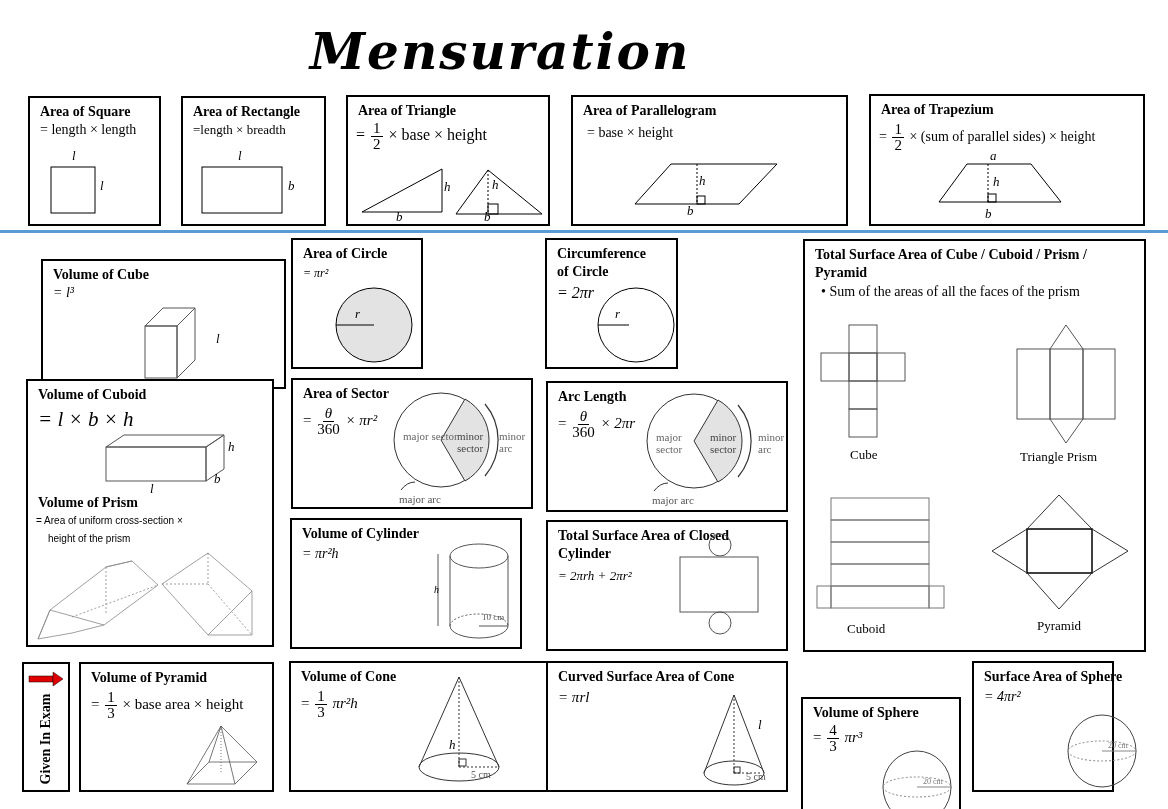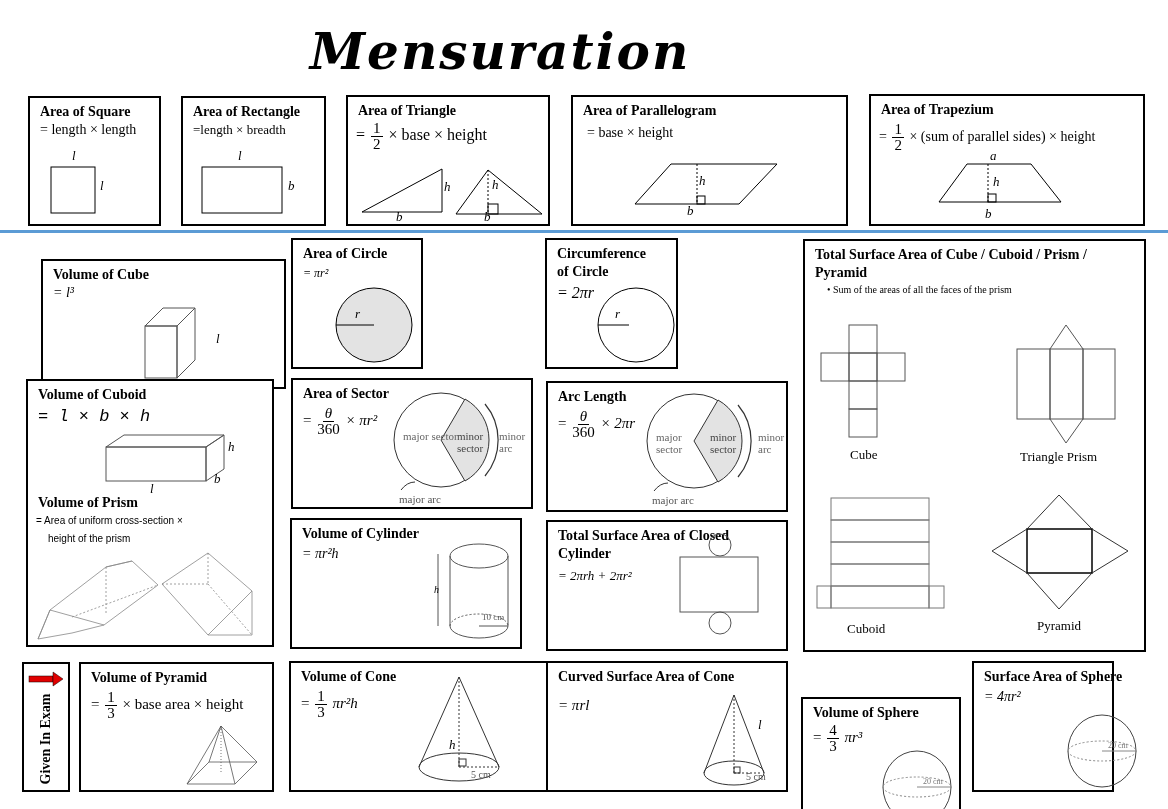--- a/index.html
+++ b/index.html
@@ -130,21 +130,21 @@
   <svg style="left:50px;top:47px;" width="80" height="78">
     <ellipse cx="39" cy="38" rx="38" ry="37" fill="#fff" stroke="#000"></ellipse>
     <line x1="1" y1="38" x2="32" y2="38" stroke="#000"></line>
   </svg>
   <div class="lbl it" style="left:68px;top:66px;">r</div>
 </div>
 
 <div class="box" style="left:803px;top:239px;width:343px;height:413px;">
   <div class="h">Total Surface Area of Cube / Cuboid / Prism /</div>
   <div class="h" style="top:24px;">Pyramid</div>
-  <div class="f" style="left:22px;top:43px;font-size:10px;">• <span>Sum of the areas of all the faces of the prism</span></div>
+  <div class="f" style="left:16px;top:43px;font-size:14px;">• <span>Sum of the areas of all the faces of the prism</span></div>
   <svg style="left:16px;top:82px;" width="90" height="115">
     <g fill="none" stroke="#555">
       <rect x="28" y="2" width="28" height="28"></rect>
         <rect x="0" y="30" width="28" height="28"></rect>
         <rect x="28" y="30" width="28" height="28"></rect>
       <rect x="56" y="30" width="28" height="28"></rect>
         <rect x="28" y="58" width="28" height="28"></rect>
         <rect x="28" y="86" width="28" height="28"></rect>
     </g>
   </svg>
@@ -178,21 +178,21 @@
         <polyline points="101,36 137,58 101,80"></polyline>
       <polyline points="101,80 68,116 36,80"></polyline>
         <polyline points="36,80 1,58 36,36"></polyline>
     </g>
   </svg>
   <div class="lbl" style="left:232px;top:377px;">Pyramid</div>
 </div>
 
 <div class="box" style="left:26px;top:379px;width:248px;height:268px;">
   <div class="h">Volume of Cuboid</div>
-  <div class="f it" style="left:10px;top:26px;font-size:17px;font-family:Liberation Mono, monospace;">= l × b × h</div>
+  <div class="f it" style="left:10px;top:26px;font-size:21px;">= l × b × h</div>
   <svg style="left:76px;top:52px;" width="126" height="50">
     <g fill="none" stroke="#555">
       <polygon points="2,14 20,2 120,2 102,14"></polygon>
         <rect x="2" y="14" width="100" height="34"></rect>
         <polygon points="102,14 120,2 120,36 102,48"></polygon>
     </g>
   </svg>
   <div class="lbl it" style="left:200px;top:58px;">h</div>
   <div class="lbl it" style="left:186px;top:90px;">b</div>
   <div class="lbl it" style="left:122px;top:100px;">l</div>
@@ -344,21 +344,21 @@
       <line x1="42" y1="92" x2="80" y2="92" stroke-dasharray="2,2"></line>
         <rect x="42" y="84" width="7" height="7"></rect>
     </g>
   </svg>
   <div class="lbl it" style="left:158px;top:74px;">h</div>
   <div class="lbl" style="left:180px;top:106px;font-size:10px;color:#555;">5 cm</div>
 </div>
 
 <div class="box" style="left:546px;top:661px;width:242px;height:131px;">
   <div class="h">Curved Surface Area of Cone</div>
-  <div class="f it" style="left:10px;top:26px;font-size:15px;margin-top:8px;">= πrl</div>
+  <div class="f it" style="left:10px;top:26px;font-size:15px;">= πrl</div>
   <svg style="left:154px;top:30px;" width="64" height="98">
     <g fill="none" stroke="#333">
       <line x1="32" y1="2" x2="2" y2="80"></line>
         <line x1="32" y1="2" x2="62" y2="80"></line>
       <ellipse cx="32" cy="80" rx="30" ry="12"></ellipse>
         <line x1="32" y1="2" x2="32" y2="80" stroke-dasharray="2,2"></line>
       <line x1="32" y1="80" x2="60" y2="80" stroke-dasharray="2,2"></line>
         <rect x="32" y="74" width="6" height="6"></rect>
     </g>
   </svg>

